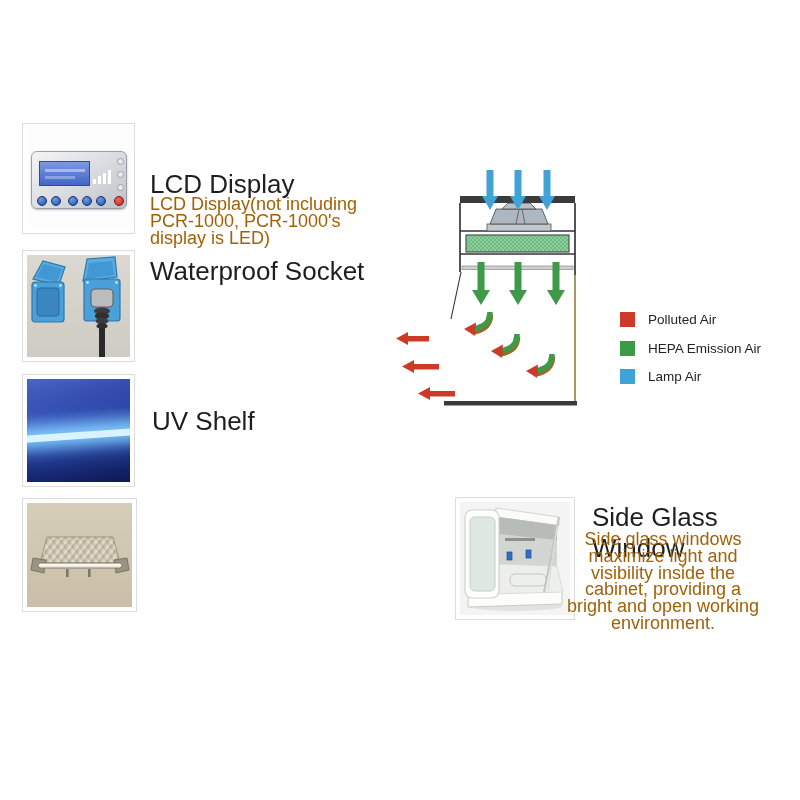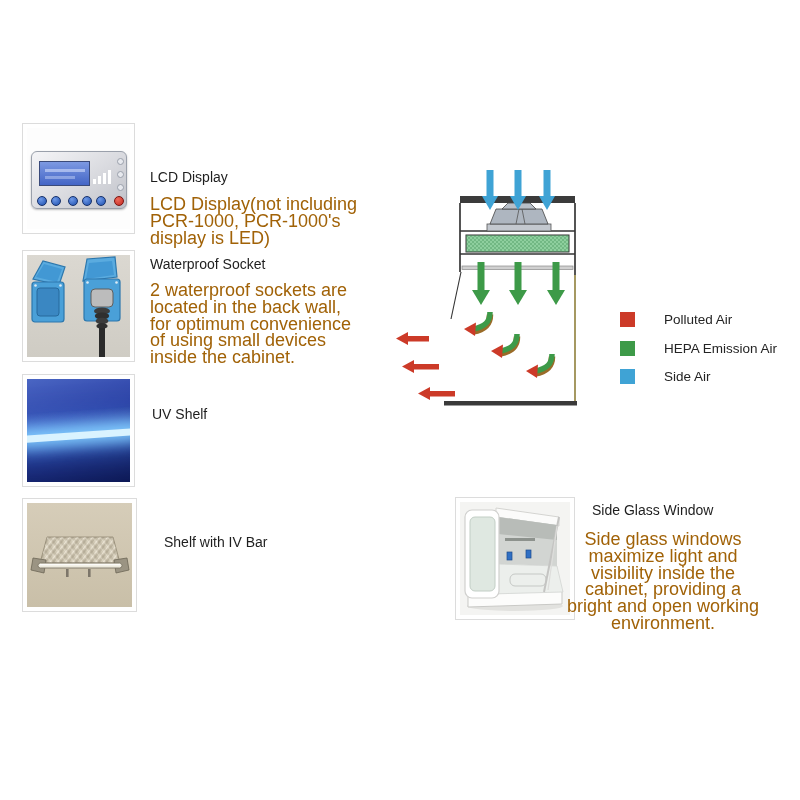--- a/index.html
+++ b/index.html
@@ -2,21 +2,21 @@
 <html style="--polluted-air: #cc3a28; --hepa-air: #3d9a48; --room-air: #3fa3d5; --hepa-filter: #8ecf9e; --heading-text: #1e1e1e; --body-text: #161616;"><head>
 <meta charset="utf-8">
 <style>
   * { margin:0; padding:0; box-sizing:border-box; }
   html,body { width:800px; height:800px; background:#ffffff; font-family:"Liberation Sans", sans-serif; }
   #stage { position:relative; width:800px; height:800px; background:#fff; overflow:hidden; }
 
   .img-box { position:absolute; background:#fff; border:1px solid #dcdcdc; padding:4px; }
   .img-inner { position:relative; width:100%; height:100%; overflow:hidden; }
 
-  .feature-title { position:absolute; font-size:14px; font-weight:400; color:#1e1e1e; letter-spacing:0; }
+  .feature-title { position:absolute; font-size:26px; font-weight:400; color:#1e1e1e; letter-spacing:0; }
   .feature-desc  { position:absolute; font-size:18px; line-height:16.8px; color:#a16207; }
 
   
   .lcd-bg { background:#fdfdfd; }
   .lcd-panel { position:absolute; left:4px; top:23px; width:96px; height:58px; border-radius:6px;
     background:linear-gradient(145deg,#f5f5f7 0%,#d9dadf 55%,#bfc1c8 100%); border:1px solid #9aa0ab;
     box-shadow:0 1px 2px rgba(0,0,0,.25); }
   .lcd-screen { position:absolute; left:7px; top:9px; width:51px; height:25px;
     background:linear-gradient(180deg,#7d99e2 0%,#4365c6 100%); border:1px solid #3a4a7a; }
   .lcd-screen-line { position:absolute; left:5px; top:7px; width:40px; height:3px; background:rgba(220,230,255,.55); }
@@ -44,21 +44,21 @@
   .cab-bg { background:#f4f4f2; }
 
   
   .fill-room     { fill:var(--room-air, #3fa3d5); }
   .fill-hepa     { fill:var(--hepa-air, #3d9a48); }
   .fill-polluted { fill:var(--polluted-air, #cc3a28); }
   .stroke-hepa   { stroke:var(--hepa-air, #3d9a48); }
 
   
   .legend { position:absolute; left:620px; top:312px; }
-  .legend-row { display:flex; align-items:flex-start; height:15px; margin-bottom:13.5px;gap:16px; }
+  .legend-row { display:flex; align-items:flex-start; height:15px; margin-bottom:13.5px; }
   .legend-swatch { width:15px; height:15px; margin-right:13px; flex:0 0 auto; }
   .legend-label { font-size:13.5px; color:#242424; white-space:nowrap; }
 </style>
 </head>
 <body>
 
 <div id="stage">
 
   <div class="img-box" style="left:22px; top:123px; width:113px; height:111px;">
     <div class="img-inner lcd-bg">
@@ -109,21 +109,20 @@
           <ellipse cx="75" cy="56" rx="8" ry="3.6" fill="#3c3c3c"></ellipse>
           <ellipse cx="75" cy="61" rx="7.2" ry="3.4" fill="#2f2f2f"></ellipse>
           <ellipse cx="75" cy="66" rx="6.4" ry="3.2" fill="#3c3c3c"></ellipse>
           <ellipse cx="75" cy="71" rx="5.6" ry="3" fill="#2f2f2f"></ellipse>
           <rect x="72" y="73" width="6" height="29" fill="#2a2a2a"></rect>
         </g>
       </svg>
     </div>
   </div>
   <div class="feature-title" style="left:150px; top:256px;">Waterproof Socket</div>
-  <div class="feature-desc" style="left:150px; top:282px; width:216px;">2 waterproof sockets are located in the back wall, for optimum convenience of using small devices inside the cabinet.</div>
 
   <div class="img-box" style="left:22px; top:374px; width:113px; height:113px;">
     <div class="img-inner uv-bg">
       <div class="uv-haze"></div>
       <div class="uv-tube"></div>
     </div>
   </div>
   <div class="feature-title" style="left:152px; top:406px;">UV Shelf</div>
 
   <div class="img-box" style="left:22px; top:498px; width:115px; height:114px;">
@@ -152,21 +151,20 @@
         </g>
         <g>
           <rect x="11" y="60" width="84" height="5" rx="2.4" fill="#edeadd" stroke="#7d7667" stroke-width="0.9"></rect>
           <rect x="13" y="61" width="80" height="1.4" fill="#ffffff" opacity="0.8"></rect>
         </g>
         <rect x="39" y="66" width="2.6" height="8" fill="#7d766a"></rect>
         <rect x="61" y="66" width="2.6" height="8" fill="#7d766a"></rect>
       </svg>
     </div>
   </div>
-  <div class="feature-title" style="left:164px; top:534px;">Shelf with IV Bar</div>
 
   <div class="img-box" style="left:455px; top:497px; width:120px; height:123px;">
     <div class="img-inner cab-bg">
       <svg width="110" height="113" viewBox="0 0 110 113">
         <g>
           <ellipse cx="55" cy="104" rx="48" ry="5" fill="#e2e2df"></ellipse>
           <polygon points="8,92 102,88 102,102 8,105" fill="#fcfcfb" stroke="#c9c9c6" stroke-width="1"></polygon>
         </g>
         <g>
           <polygon points="36,6 99,15 99,24 36,15" fill="#fbfbfa" stroke="#d4d4d1" stroke-width="1"></polygon>
@@ -286,17 +284,17 @@
     <div class="legend-row">
       <span class="legend-swatch" style="background: rgb(204, 58, 40);"></span>
       <span class="legend-label">Polluted Air</span>
     </div>
     <div class="legend-row">
       <span class="legend-swatch" style="background: rgb(61, 154, 72);"></span>
       <span class="legend-label">HEPA Emission Air</span>
     </div>
     <div class="legend-row">
       <span class="legend-swatch" style="background: rgb(63, 163, 213);"></span>
-      <span class="legend-label">Side Air</span>
+      <span class="legend-label">Lamp Air</span>
     </div>
   </div>
 
 </div>
 
 </body></html>

